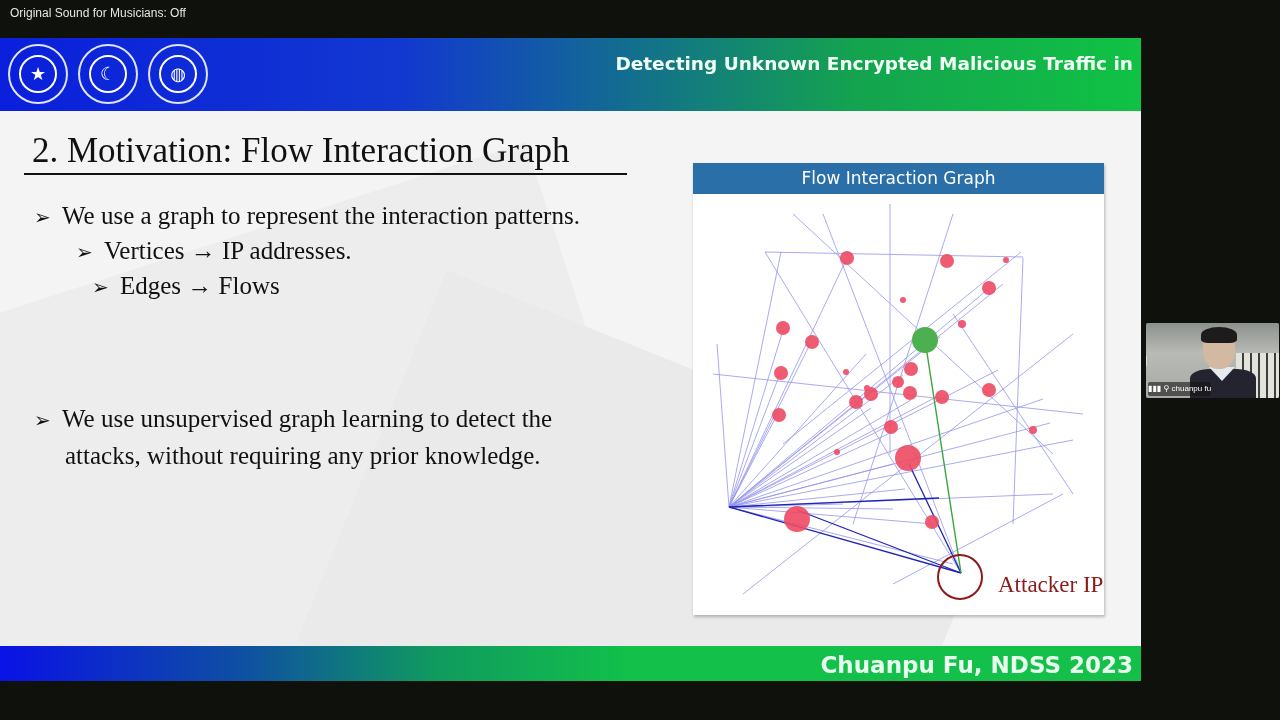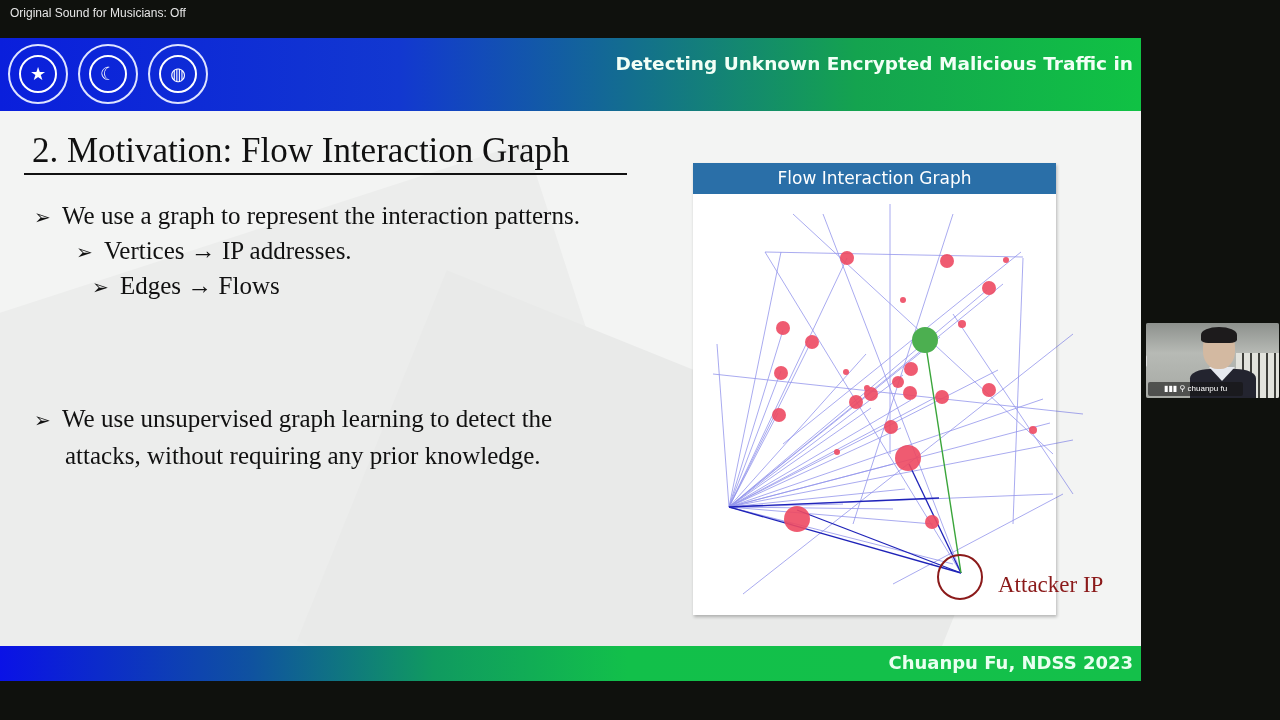--- a/index.html
+++ b/index.html
@@ -16,34 +16,34 @@
   .paper-title{position:absolute;right:8px;top:13px;text-align:left;color:#f2fff6;font-size:18.5px;font-weight:bold;line-height:26px;font-family:"DejaVu Sans",sans-serif;}
   .slide-title{position:absolute;left:32px;top:93px;font-family:"Liberation Serif",serif;font-size:35px;color:#111;}
   .title-rule{position:absolute;left:24px;top:135px;width:603px;height:2px;background:#111;}
   .bullet{position:absolute;font-family:"Liberation Serif",serif;color:#111;font-size:25px;line-height:35px;}
   .bullet .mk{display:inline-block;width:28px;font-size:20px;}
   .b1{left:34px;top:160px;}
   .b2{left:76px;top:195px;}
   .b3{left:92px;top:230px;}
   .b4{left:34px;top:363px;width:620px;}
   .b4 .cont{padding-left:31px;display:block;}
-  .figure{position:absolute;left:693px;top:125px;width:363px;height:452px;background:#fff;box-shadow:1px 2px 3px rgba(0,0,0,0.25);}
+  .figure{position:absolute;left:693px;top:125px;width:411px;height:452px;background:#fff;box-shadow:1px 2px 3px rgba(0,0,0,0.25);}
   .fig-head{height:31px;background:#2a6fa8;color:#fff;font-size:17px;text-align:center;line-height:31px;font-family:"DejaVu Sans",sans-serif;}
   .fig-body{position:absolute;left:0;top:31px;width:411px;height:421px;}
   .attacker-label{position:absolute;left:305px;top:378px;color:#8b1a1a;font-family:"Liberation Serif",serif;font-size:23px;}
   .footer{position:absolute;left:0;top:608px;width:1141px;height:35px;background:linear-gradient(90deg,#0a12e6 0%,#0f52a0 22%,#109a60 38%,#12c04a 55%,#14c04a 100%);}
-  .footer .credit{position:absolute;right:8px;top:6px;color:#e9fff0;font-size:18px;font-weight:bold;font-family:"DejaVu Sans",sans-serif;}
+  .footer .credit{position:absolute;right:8px;top:6px;color:#e9fff0;font-size:23px;font-weight:bold;font-family:"DejaVu Sans",sans-serif;}
   .video{position:absolute;left:1146px;top:323px;width:133px;height:75px;background:#5b5f5a;overflow:hidden;border-radius:2px;}
   .video .wall{position:absolute;left:0;top:0;width:133px;height:75px;background:linear-gradient(180deg,#8d918d 0%,#b7bab5 40%,#a6a9a4 100%);}
   .video .win{position:absolute;left:90px;top:30px;width:43px;height:45px;background:repeating-linear-gradient(90deg,#e2e3dd 0 6px,#3e3f3b 6px 8px);}
   .video .head{position:absolute;left:57px;top:6px;width:32px;height:40px;border-radius:45%;background:#d3b9a1;}
   .video .hair{position:absolute;left:55px;top:4px;width:36px;height:16px;border-radius:50% 50% 20% 20%;background:#1d1b1c;}
   .video .body{position:absolute;left:44px;top:46px;width:66px;height:32px;border-radius:30% 30% 0 0;background:#23242f;}
   .video .collar{position:absolute;left:63px;top:44px;width:26px;height:14px;background:#e6e9ef;clip-path:polygon(0 0,100% 0,50% 100%);}
-  .video .nametag{position:absolute;left:2px;top:59px;height:14px;padding:0 16px;background:rgba(20,20,20,0.6);color:#fff;font-size:8px;line-height:14px;border-radius:2px;white-space:nowrap;}
+  .video .nametag{position:absolute;left:2px;top:59px;height:14px;padding:0 0;background:rgba(20,20,20,0.6);color:#fff;font-size:8px;line-height:14px;border-radius:2px;white-space:nowrap;}
   .video .handle{position:absolute;left:-3px;top:32px;width:4px;height:12px;background:#ddd;border-radius:2px;}
 </style>
 </head>
 <body>
 
 <div class="topbar">
   <span class="status">Original Sound for Musicians: Off</span>
 </div>
 
 <div class="slide">

